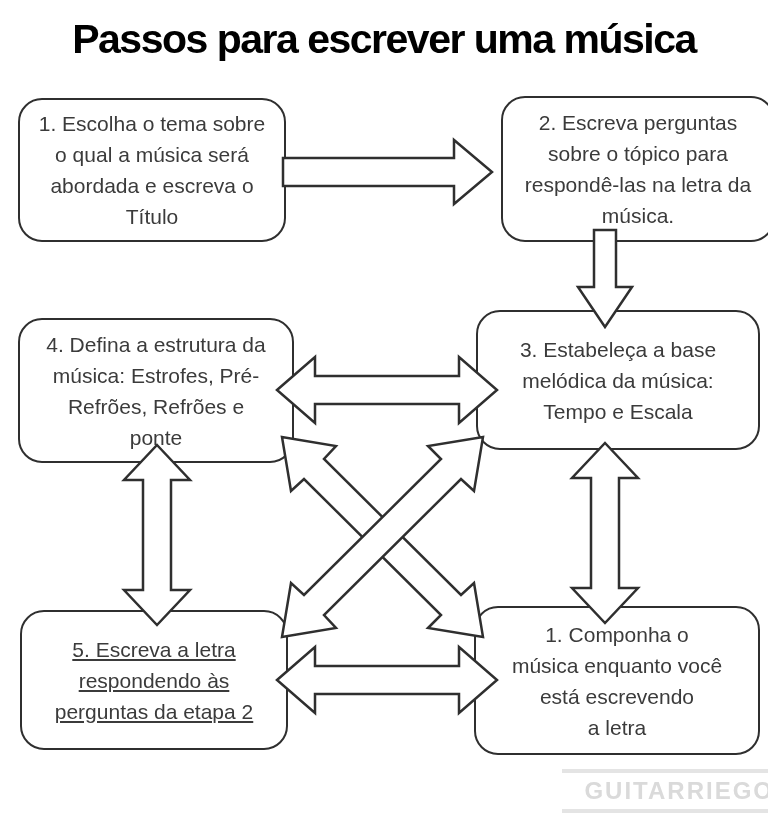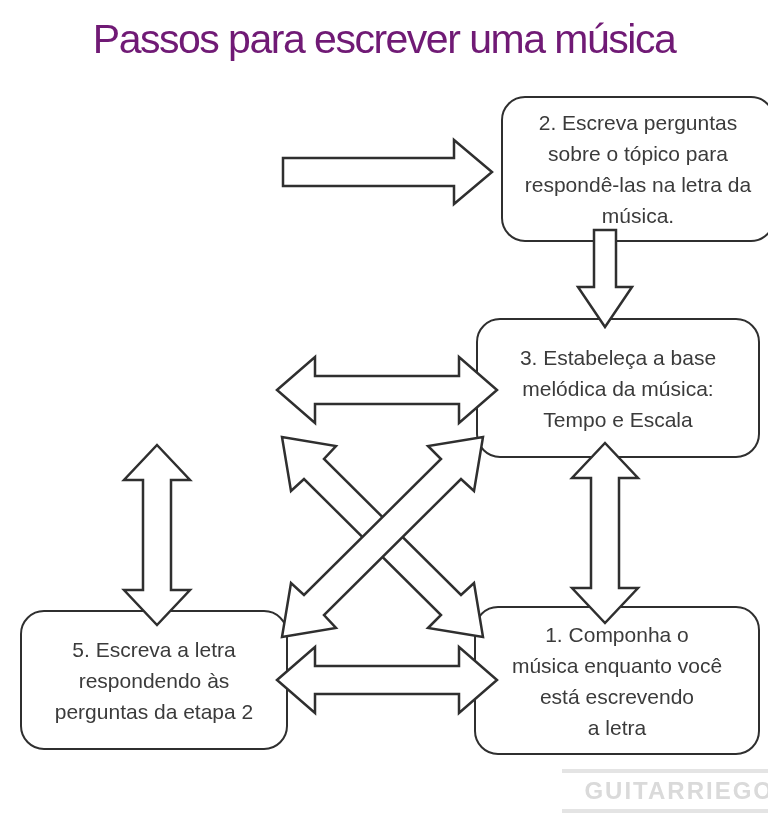--- a/index.html
+++ b/index.html
@@ -2,36 +2,36 @@
 <html><head>
 <meta charset="utf-8">
 <style>
   html,body{margin:0;padding:0;background:#fff;}
   .stage{
     position:relative;width:768px;height:821px;background:#fff;
     font-family:"Liberation Sans",sans-serif;overflow:hidden;
   }
   .title{
     position:absolute;top:16px;left:0;width:768px;
-    text-align:center;font-size:41px;font-weight:normal;color:#701a75;
+    text-align:center;font-size:41px;font-weight:bold;color:#000000;
     letter-spacing:-1.5px;
   }
   .box{
     position:absolute;box-sizing:border-box;
     border:2.5px solid #2f2f2f;border-radius:24px;background:#fff;
     display:flex;align-items:center;justify-content:center;
     text-align:center;color:#3b3b3b;font-size:21px;line-height:31px;
     padding:6px 10px;z-index:1;
   }
   .box .txt{white-space:pre-line;}
   .box1{left:18px;top:98px;width:268px;height:144px;}
   .box2{left:486px;top:96px;width:274px;height:146px;margin-left:15px;}
-  .box3{left:476px;top:318px;width:284px;height:140px;}
+  .box3{left:476px;top:310px;width:284px;height:140px;}
   .box4{left:18px;top:318px;width:276px;height:145px;}
-  .box5{left:20px;top:610px;width:268px;height:140px;}
+  .box5{left:20px;top:610px;width:268px;height:140px;text-decoration:underline;}
   .box6{left:474px;top:606px;width:286px;height:149px;}
   svg.arrows{
     position:absolute;left:0;top:0;z-index:2;pointer-events:none;
   }
   svg.arrows polygon{fill:#ffffff;stroke:#2f2f2f;stroke-width:2.5;stroke-linejoin:miter;}
   .watermark{
     position:absolute;left:562px;top:767px;width:212px;z-index:3;
     text-align:right;
   }
   .watermark .bar{height:4px;background:#e4e4e4;margin:2px 0;}
@@ -40,34 +40,46 @@
     line-height:32px;
   }
 </style>
 </head>
 <body>
 
 <div class="stage">
 
   <div class="title">Passos para escrever uma música</div>
 
+  <div class="box box1">
+    <div class="txt">1. Escolha o tema sobre
+o qual a música será
+abordada e escreva o
+Título</div>
+  </div>
 
   <div class="box box2">
     <div class="txt">2. Escreva perguntas
 sobre o tópico para
 respondê-las na letra da
 música.</div>
   </div>
 
   <div class="box box3">
     <div class="txt">3. Estabeleça a base
 melódica da música:
 Tempo e Escala</div>
   </div>
 
+  <div class="box box4">
+    <div class="txt">4. Defina a estrutura da
+música: Estrofes, Pré-
+Refrões, Refrões e
+ponte</div>
+  </div>
 
   <div class="box box5">
     <div class="txt">5. Escreva a letra
 respondendo às
 perguntas da etapa 2</div>
   </div>
 
   <div class="box box6">
     <div class="txt">1. Componha o
 música enquanto você

